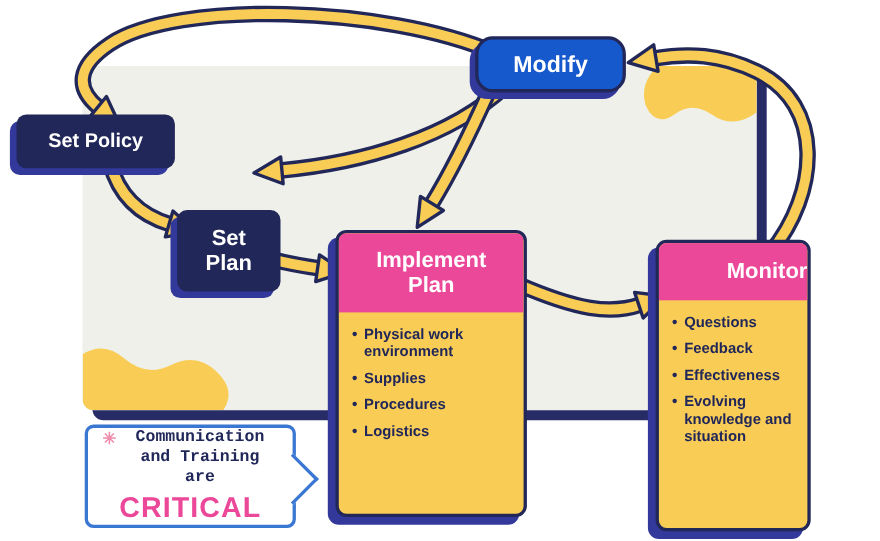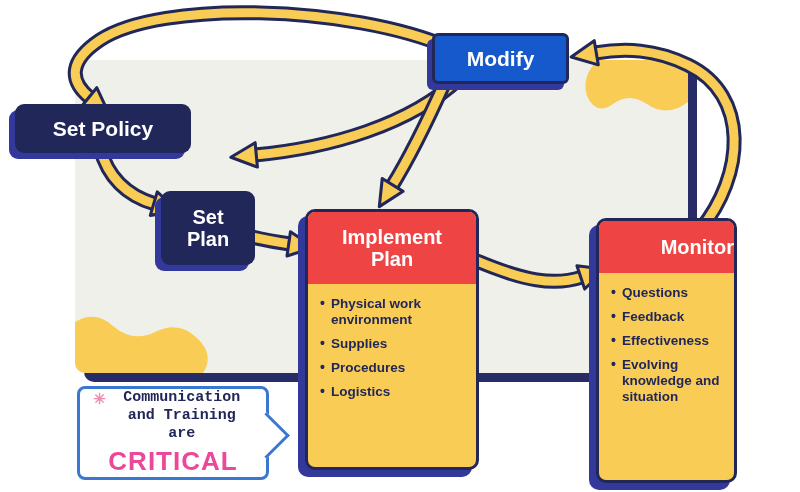--- a/index.html
+++ b/index.html
@@ -18,36 +18,36 @@
   .arrows{position:absolute;left:0;top:0;z-index:2;pointer-events:none;}
   .under{fill:none;stroke:#212759;stroke-width:15;stroke-linecap:round;}
   .over{fill:none;stroke:#f9cd55;stroke-width:9;stroke-linecap:butt;}
   
   .node{
     position:absolute;background:#212759;color:#ffffff;font-weight:700;
     display:flex;align-items:center;justify-content:center;text-align:center;
     border-radius:9px;box-shadow:-6px 6px 0 #33399b;z-index:3;box-sizing:border-box;
     line-height:1.1;
   }
-  #set-policy{left:15px;top:104px;width:176px;height:49px;font-size:21px;}
+  #set-policy{left:15px;top:104px;width:144px;height:49px;font-size:18px;}
   #set-plan{left:161px;top:191px;width:94px;height:74px;font-size:20px;padding:0 16px;justify-content:flex-end;}
   #modify{
     left:432px;top:33px;width:137px;height:51px;font-size:21px;
-    background:#1659cc;border:3px solid #212759;border-radius:6px;
+    background:#1659cc;border:3px solid #212759;border-radius:16px;
     box-shadow:-5px 6px 0 #33399b;
   }
   
   .card{
     position:absolute;border:3px solid #212759;border-radius:10px;overflow:hidden;
     background:#f9cd55;box-shadow:-7px 7px 0 #33399b;z-index:3;box-sizing:border-box;
   }
   #implement{left:305px;top:209px;width:174px;height:261px;}
   #monitor{left:596px;top:218px;width:141px;height:265px;}
   .card .hd{
-    background:#ef4444;color:#ffffff;font-weight:700;font-size:20px;text-align:center;
+    background:#ec4899;color:#ffffff;font-weight:700;font-size:20px;text-align:center;
     display:flex;align-items:center;justify-content:center;line-height:1.12;
   }
   #implement .hd{height:72px;padding:0 22px;}
   #monitor .hd{height:52px;justify-content:flex-end;}
   .card ul{list-style:none;margin:0;padding:12px 6px 10px 13px;color:#212759;
     font-weight:700;font-size:13.5px;line-height:1.18;}
   .card li{position:relative;padding-left:10px;margin-bottom:8px;}
   .card li::before{content:"\2022";position:absolute;left:-1px;top:-1px;font-size:14px;}
   
   .note{

